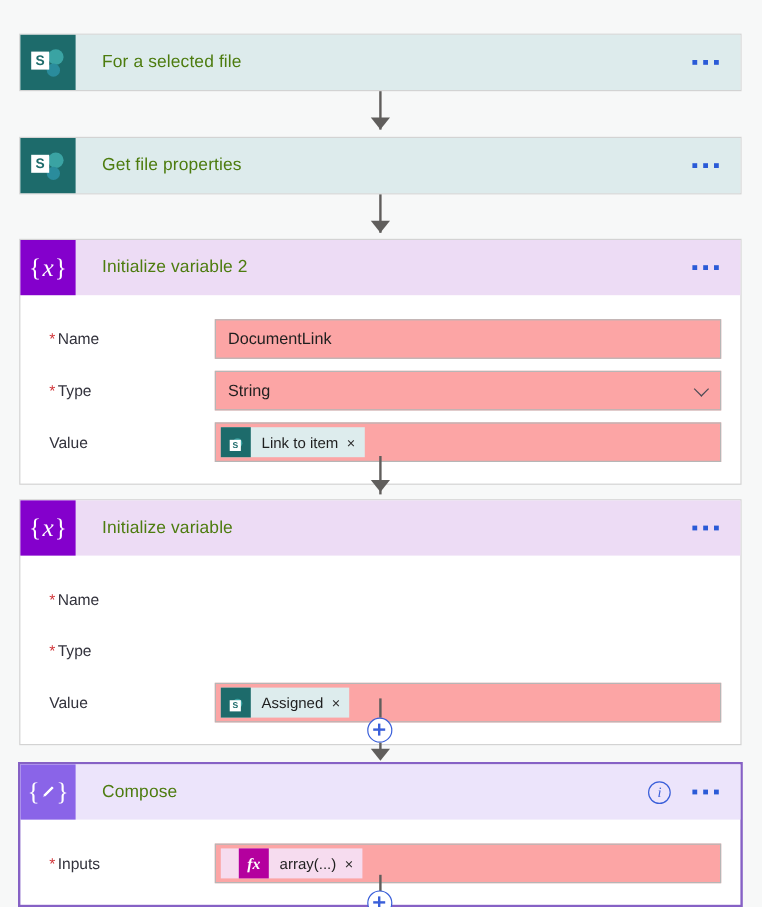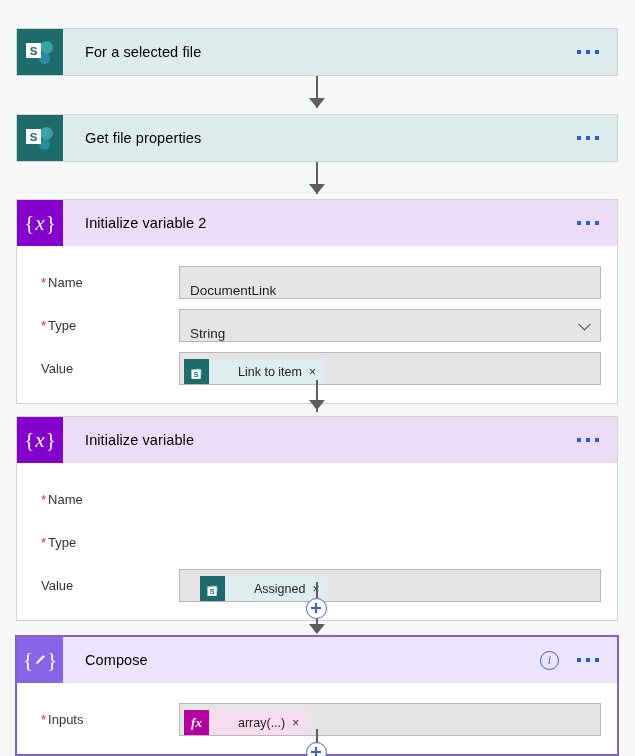--- a/index.html
+++ b/index.html
@@ -50,21 +50,21 @@
     align-items: center;
     justify-content: center;
     position: relative;
   }
   .op-icon.sp  { background: #1d6b6b; }
   .op-icon.var { background: #8400cc; }
   .op-icon.cmp { background: #8a64e8; }
 
   .op-title {
     font-size: 14.5px;
-    color: #000000;
+    color: #4d7c0f;
     margin-left: 22px;
     letter-spacing: .1px;
     white-space: nowrap;
   }
 
   .hdr-right {
     margin-left: auto;
     display: flex;
     align-items: center;
     gap: 18px;
@@ -117,23 +117,23 @@
   .req {
     color: #d13438;
     font-size: 13px;
     margin-right: 2px;
     line-height: 1;
   }
   .fctl {
     flex: 1;
     height: 33px;
     border: 1px solid #b6b6b6;
-    background: #e5e5e5;
-    display: flex;
-    align-items: flex-end;
+    background: #fca5a5;
+    display: flex;
+    align-items: center;
     padding: 0 10px;
     font-size: 13.5px;
     color: #1f1f1f;
     position: relative;
   }
   .fctl.select { padding-right: 12px; }
   .chev {
     position: absolute;
     right: 11px; top: 50%;
     width: 9px; height: 9px;
@@ -153,22 +153,22 @@
   .token.sp   { background: #ddeced; }
   .token.expr { background: #f6dcef; }
   .token-ico {
     width: 25px; height: 25px;
     flex: 0 0 25px;
     display: flex;
     align-items: center;
     justify-content: center;
   }
   .token-ico.sp   { background: #1d6b6b; }
-  .token-ico.expr { background: #b4009e; }
-  .token-text { padding: 0 7px 0 9px; white-space: nowrap; margin-left: 20px; }
+  .token-ico.expr { background: #b4009e; margin-left: 15px; }
+  .token-text { padding: 0 7px 0 9px; white-space: nowrap; }
   .token-x {
     font-size: 12px;
     color: #2d2d2d;
     padding-right: 8px;
     cursor: pointer;
     line-height: 1;
   }
   .fx {
     color: #fff;
     font-family: "Liberation Serif", serif;
@@ -392,21 +392,21 @@
         <div class="flabel">
           <span class="req">*</span>
           <span>Type</span>
         </div>
       </div>
 
       <div class="frow">
         <div class="flabel">
           <span>Value</span>
         </div>
-        <div class="fctl" style="padding:0 20px;">
+        <div class="fctl" style="padding:0 4px;">
           <span class="token sp">
             <span class="token-ico sp">
               <span class="sp-glyph small">
                   <span class="c1"></span>
                   <span class="c2"></span>
                   <span class="sq">S</span>
                 </span>
             </span>
             <span class="token-text">Assigned</span>
             <span class="token-x">×</span>

